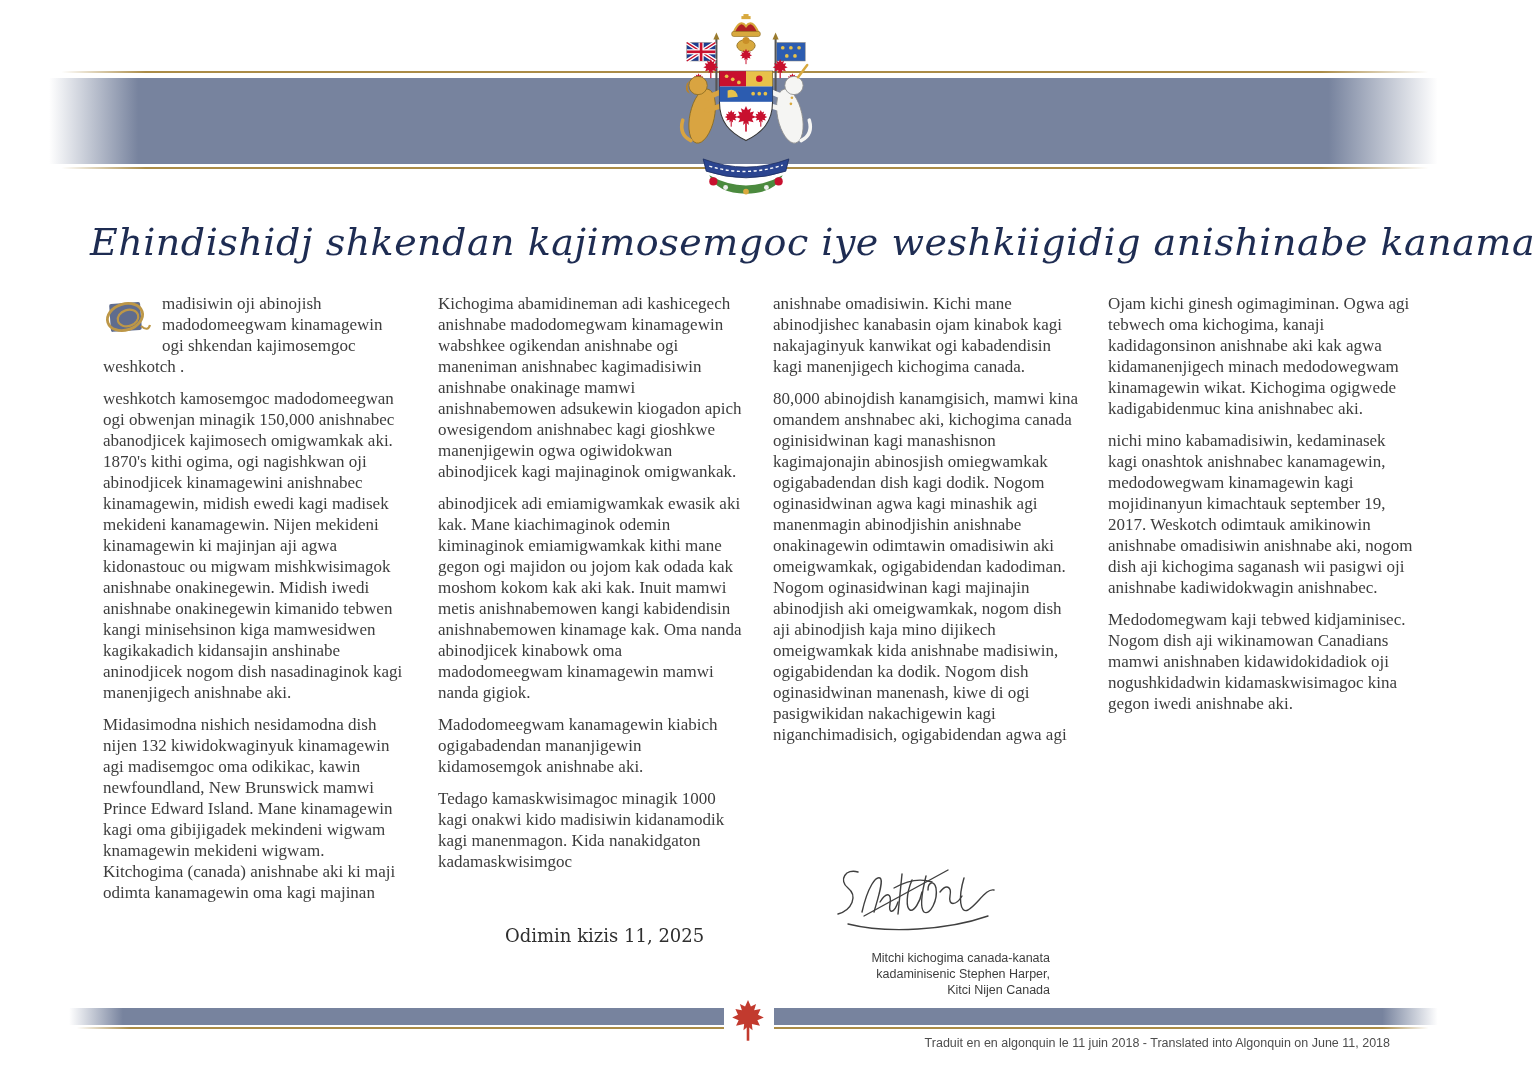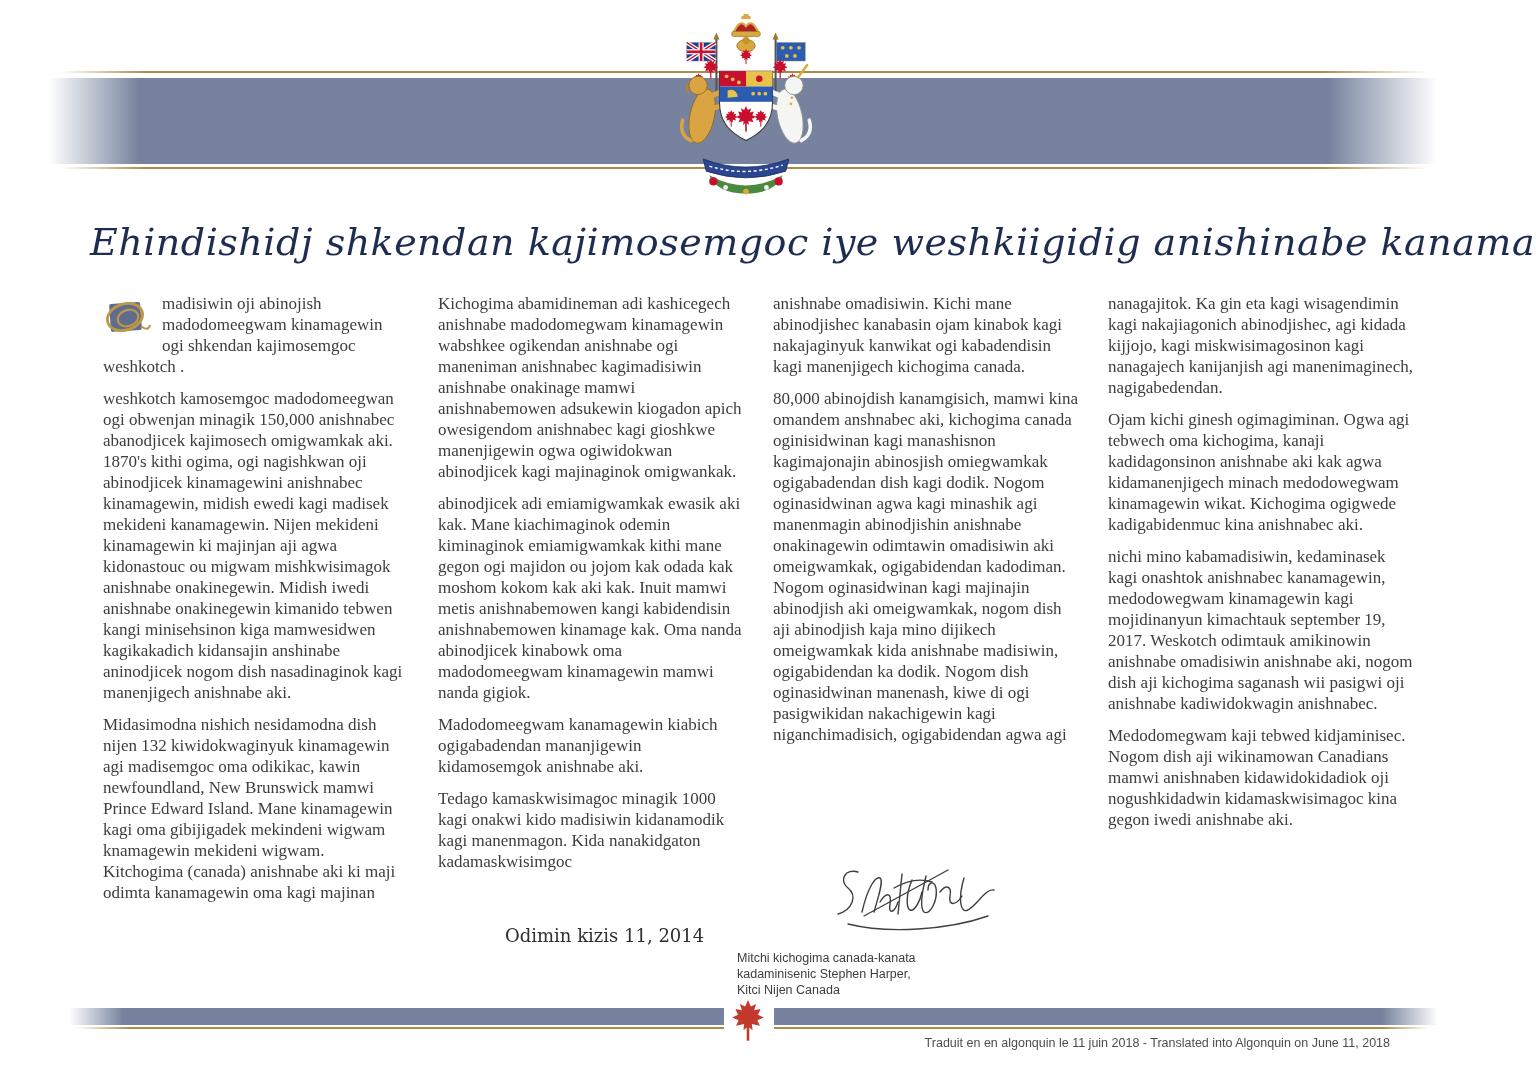--- a/index.html
+++ b/index.html
@@ -25,21 +25,21 @@
   
   .columns{position:absolute;left:103px;top:293px;width:1310px;display:flex;gap:30px;}
   .col{width:305px;font-size:17px;line-height:21px;color:#3d3d3d;text-align:left;}
   .col p{margin:0 0 11px 0;}
   .dropcap{float:left;width:50px;height:42px;margin:3px 9px 2px 0;}
 
   
   .date-line{position:absolute;left:505px;top:925px;font-size:18px;color:#2f2f2f;
     font-family:"DejaVu Serif",serif;}
   .sig-svg{position:absolute;left:828px;top:858px;width:170px;height:84px;}
-  .sig-caption{position:absolute;left:737px;top:950px;width:280px;text-align:left;
+  .sig-caption{position:absolute;left:770px;top:950px;width:280px;text-align:right;
     font-family:"Liberation Sans",sans-serif;font-size:12.5px;line-height:16px;color:#3d3d3d;}
 
   
   .footer-band{position:absolute;left:0;top:1008px;width:1536px;height:24px;}
   .footer-band .fill{position:absolute;left:0;top:0;width:100%;height:17px;
     background:linear-gradient(90deg,rgba(119,131,158,0) 4.5%,var(--band,#77839e) 8%,var(--band,#77839e) 90%,rgba(119,131,158,0) 93.6%);}
   .footer-band .gold{position:absolute;left:0;top:19px;width:100%;height:2px;
     background:linear-gradient(90deg,rgba(171,140,71,0) 5%,var(--gold,#ab8c47) 8.5%,var(--gold,#ab8c47) 90%,rgba(171,140,71,0) 93%);}
   .footer-gap{position:absolute;left:724px;top:1004px;width:50px;height:30px;background:#fff;}
   .leaf-svg{position:absolute;left:729px;top:1000px;width:38px;height:42px;}
@@ -179,28 +179,27 @@
       <p>Kichogima abamidineman adi kashicegech anishnabe madodomegwam kinamagewin wabshkee ogikendan anishnabe ogi maneniman anishnabec kagimadisiwin anishnabe onakinage mamwi anishnabemowen adsukewin kiogadon apich owesigendom anishnabec kagi gioshkwe manenjigewin ogwa ogiwidokwan abinodjicek kagi majinaginok omigwankak.</p>
       <p>abinodjicek adi emiamigwamkak ewasik aki kak. Mane kiachimaginok odemin kiminaginok emiamigwamkak kithi mane gegon ogi majidon ou jojom kak odada kak moshom kokom kak aki kak. Inuit mamwi metis anishnabemowen kangi kabidendisin anishnabemowen kinamage kak. Oma nanda abinodjicek kinabowk oma madodomeegwam kinamagewin mamwi nanda gigiok.</p>
       <p>Madodomeegwam kanamagewin kiabich ogigabadendan mananjigewin kidamosemgok anishnabe aki.</p>
       <p>Tedago kamaskwisimagoc minagik 1000 kagi onakwi kido madisiwin kidanamodik kagi manenmagon. Kida nanakidgaton kadamaskwisimgoc</p>
     </div>
     <div class="col">
       <p>anishnabe omadisiwin. Kichi mane abinodjishec kanabasin ojam kinabok kagi nakajaginyuk kanwikat ogi kabadendisin kagi manenjigech kichogima canada.</p>
       <p> 80,000 abinojdish kanamgisich, mamwi kina omandem anshnabec aki, kichogima canada oginisidwinan kagi manashisnon kagimajonajin abinosjish omiegwamkak ogigabadendan dish kagi dodik. Nogom oginasidwinan agwa kagi minashik agi manenmagin abinodjishin anishnabe onakinagewin odimtawin omadisiwin aki omeigwamkak, ogigabidendan kadodiman. Nogom oginasidwinan kagi majinajin abinodjish aki omeigwamkak, nogom dish aji abinodjish kaja mino dijikech omeigwamkak kida anishnabe madisiwin, ogigabidendan ka dodik. Nogom dish oginasidwinan manenash, kiwe di ogi pasigwikidan nakachigewin kagi niganchimadisich, ogigabidendan agwa agi</p>
     </div>
     <div class="col">
-      <p>nanagajitok. Ka gin eta kagi wisagendimin kagi nakajiagonich abinodjishec, agi kidada kijjojo, kagi miskwisimagosinon kagi nanagajech kanijanjish agi manenimaginech, nagigabedendan.</p>
       <p>Ojam kichi ginesh ogimagiminan. Ogwa agi tebwech oma kichogima, kanaji kadidagonsinon anishnabe aki kak agwa kidamanenjigech minach medodowegwam kinamagewin wikat. Kichogima ogigwede kadigabidenmuc kina anishnabec aki.</p>
       <p>nichi mino kabamadisiwin, kedaminasek kagi onashtok anishnabec kanamagewin, medodowegwam kinamagewin kagi mojidinanyun kimachtauk september 19, 2017. Weskotch odimtauk amikinowin anishnabe omadisiwin anishnabe aki, nogom dish aji kichogima  saganash wii pasigwi oji anishnabe kadiwidokwagin anishnabec.</p>
       <p>Medodomegwam kaji tebwed kidjaminisec. Nogom dish aji wikinamowan Canadians mamwi anishnaben kidawidokidadiok oji nogushkidadwin kidamaskwisimagoc kina gegon iwedi anishnabe aki.</p>
     </div>
   </div>
 
-  <div class="date-line">Odimin kizis 11, 2014</div>
+  <div class="date-line">Odimin kizis 11, 2025</div>
 
   <svg class="sig-svg" viewBox="0 0 170 84">
     <g fill="none" stroke="#3f3f3f" stroke-width="1.4" stroke-linecap="round">
       <path d="M30 14 C 18 10 10 22 20 30 C 30 38 24 52 10 56"></path>
       <path d="M34 54 C 40 28 48 18 52 20 C 56 22 50 40 46 54"></path>
       <path d="M52 44 C 58 34 64 34 62 46 C 60 56 66 56 70 44"></path>
       <path d="M74 16 L70 56"></path>
       <path d="M66 30 C 80 22 92 20 104 24"></path>
       <path d="M84 22 C 78 36 78 50 82 52 C 86 54 92 44 94 34"></path>
       <path d="M98 18 C 94 34 92 50 96 54 C 102 58 110 42 108 30 C 106 22 100 24 100 32"></path>

